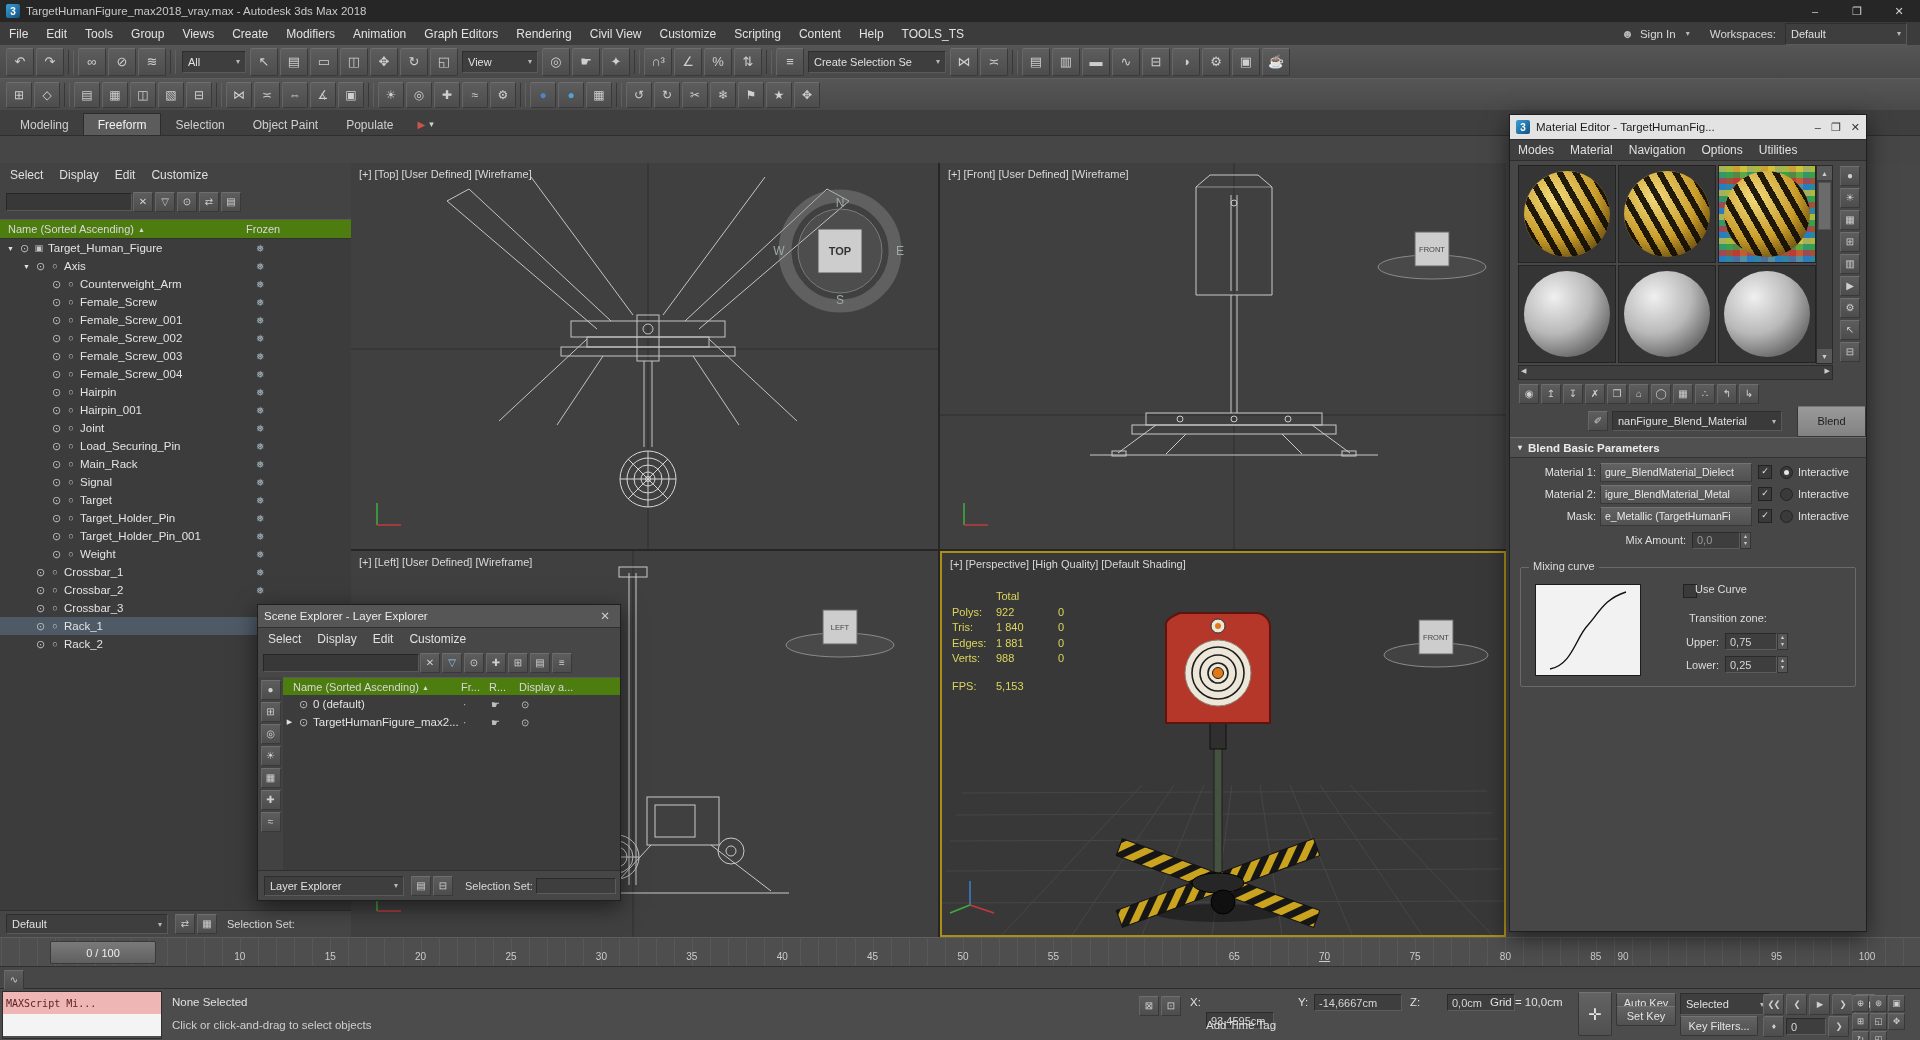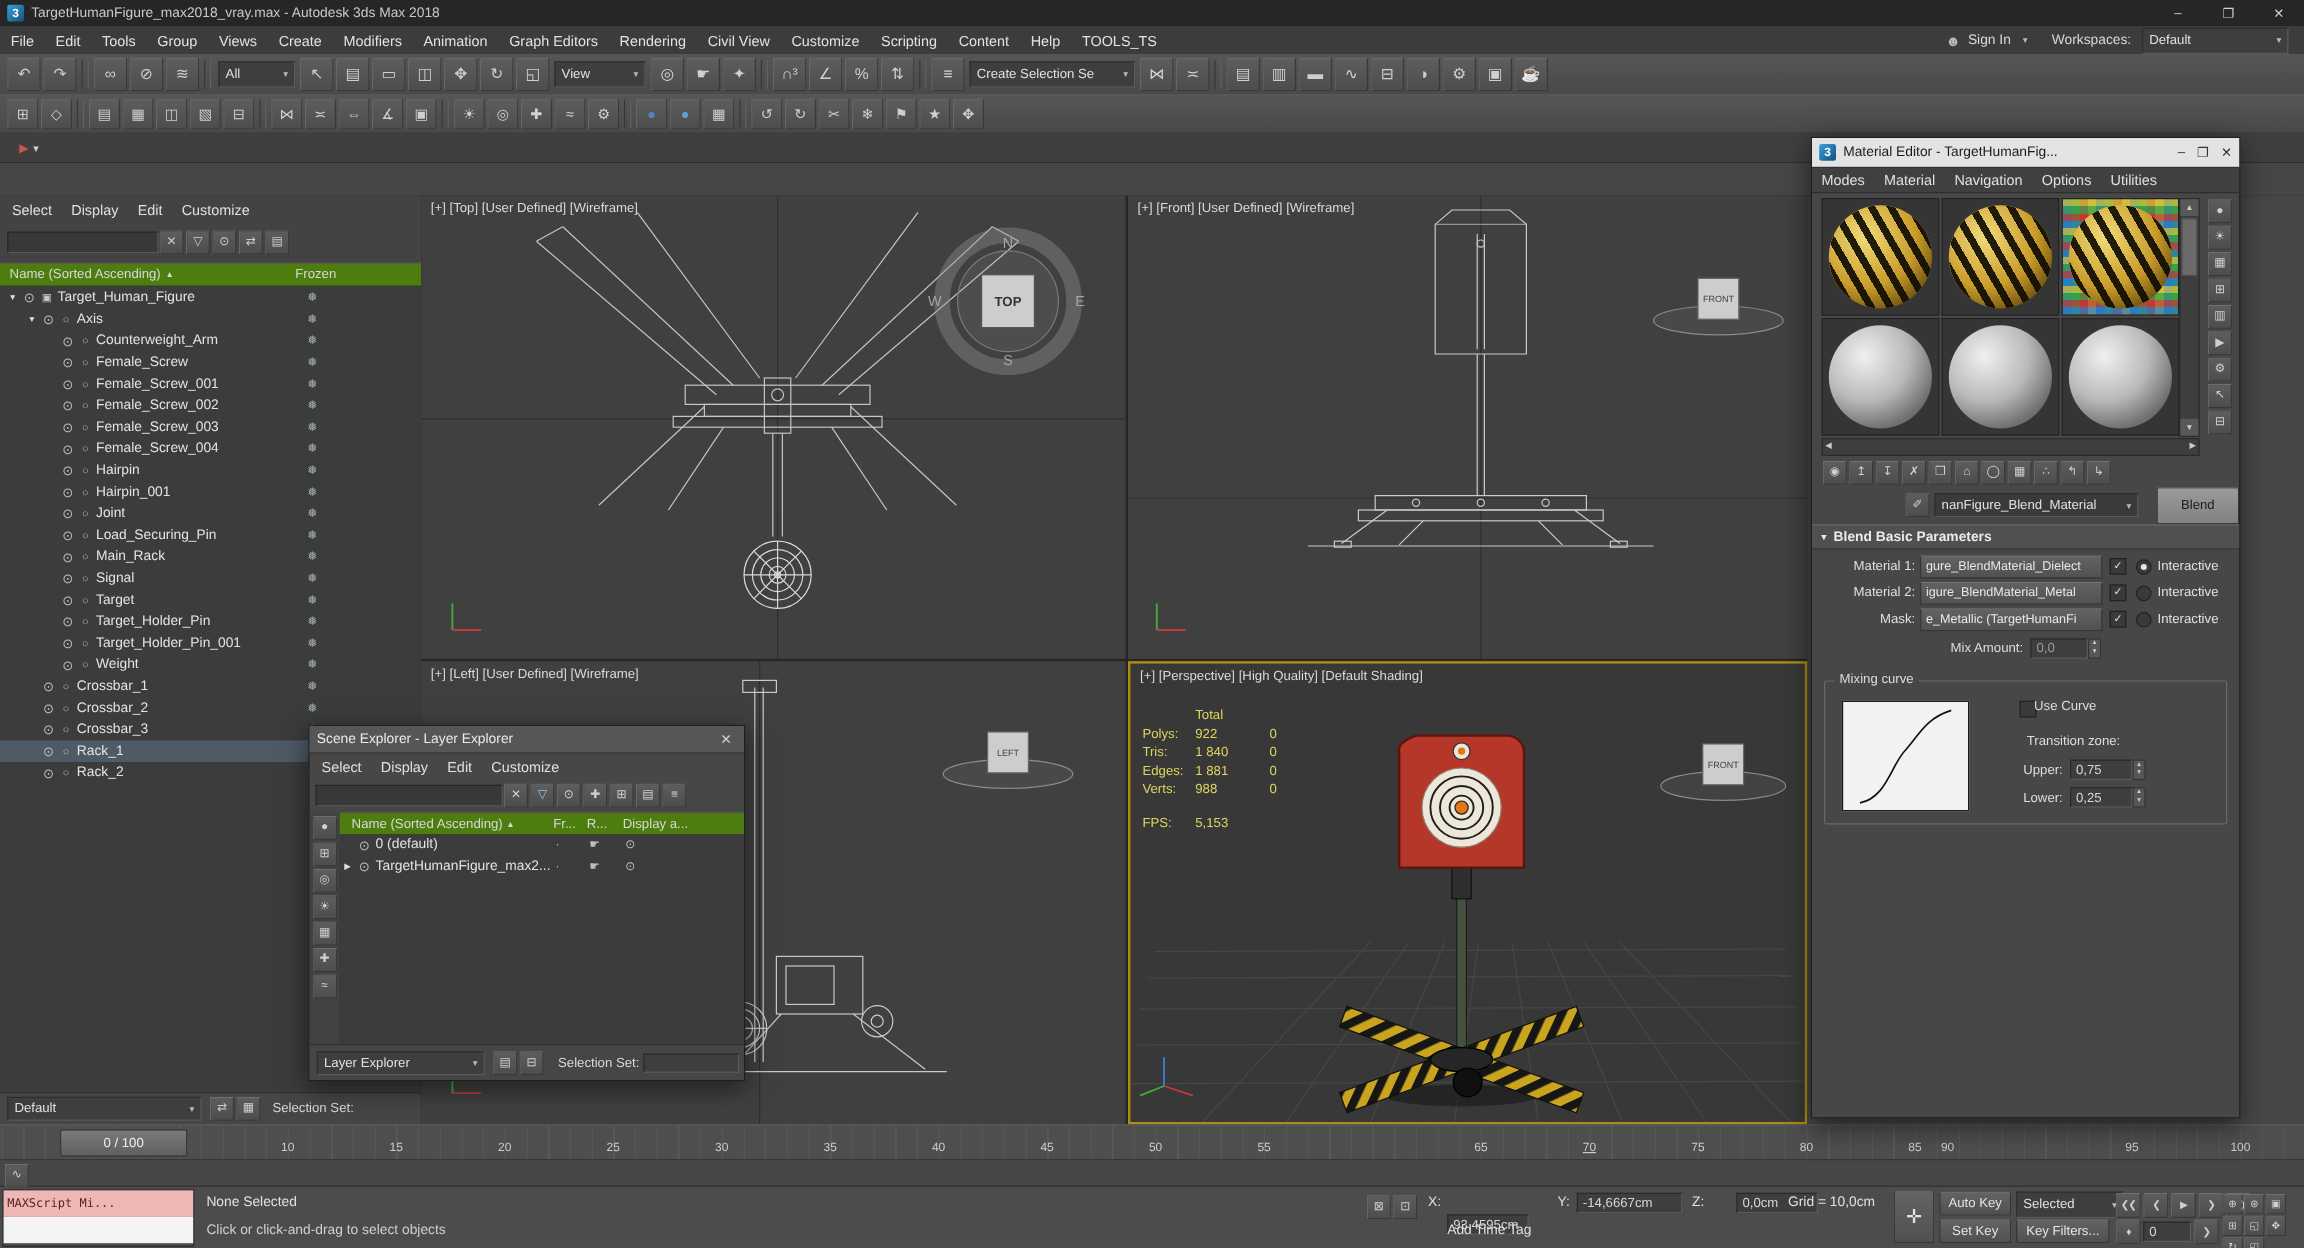--- a/index.html
+++ b/index.html
@@ -238,20 +238,27 @@
       <div class="tbtn sm">↺</div>
       <div class="tbtn sm">↻</div>
       <div class="tbtn sm">✂</div>
       <div class="tbtn sm">❄</div>
       <div class="tbtn sm">⚑</div>
       <div class="tbtn sm">★</div>
       <div class="tbtn sm">✥</div>
     </div>
 
   <div id="ribbon">
+    <div id="ribbon-tabs" style="display:flex;align-items:flex-end">
+        <div class="rtab">Modeling</div>
+        <div class="rtab active">Freeform</div>
+        <div class="rtab">Selection</div>
+        <div class="rtab">Object Paint</div>
+        <div class="rtab">Populate</div>
+      </div>
     <span style="color:#c8564a;font-size:10px;margin:0 4px 5px 10px">▶</span>
     <span style="color:#cfcfcf;font-size:9px;margin-bottom:6px">▾</span>
   </div>
   <div id="ribbon-body"></div>
 
   <div id="main">
 
     <div id="left-panel">
       <div id="se-menus" class="prow" style="position:absolute;left:2px;top:3px">
           <div class="pmenu">Select</div>
@@ -875,21 +882,21 @@
     <div class="field" style="position:absolute;left:1206px;top:23px;width:68px">93,4595cm</div>
     <span class="srowtxt" style="left:1298px;top:7px">Y:</span>
     <div class="field" style="position:absolute;left:1314px;top:5px;width:88px">-14,6667cm</div>
     <span class="srowtxt" style="left:1410px;top:7px">Z:</span>
     <div class="field" style="position:absolute;left:1447px;top:5px;width:68px">0,0cm</div>
     <span class="srowtxt" style="left:1490px;top:7px">Grid = 10,0cm</span>
     <span class="srowtxt" style="left:1206px;top:30px">Add Time Tag</span>
 
     <div class="btn" style="position:absolute;left:1578px;top:3px;width:34px;height:44px;font-size:16px">✛</div>
     <div class="btn" style="position:absolute;left:1616px;top:4px;width:60px;height:20px">Auto Key</div>
-    <div class="btn" style="position:absolute;left:1616px;top:27px;width:60px;height:20px">Set Key</div>
+    <div class="btn" style="position:absolute;left:1616px;top:17px;width:60px;height:20px">Set Key</div>
     <div class="dd" style="position:absolute;left:1680px;top:4px;width:78px;height:20px;margin:0">
       <span>Selected</span>
         <span class="dda">▾</span>
     </div>
     <div class="btn" style="position:absolute;left:1680px;top:27px;width:78px;height:20px">Key Filters...</div>
 
     <div id="transport1" style="position:absolute;left:1762px;top:4px;display:flex">
         <div class="tbtn tr">❮❮</div>
         <div class="tbtn tr">❮</div>
         <div class="tbtn tr">▶</div>

